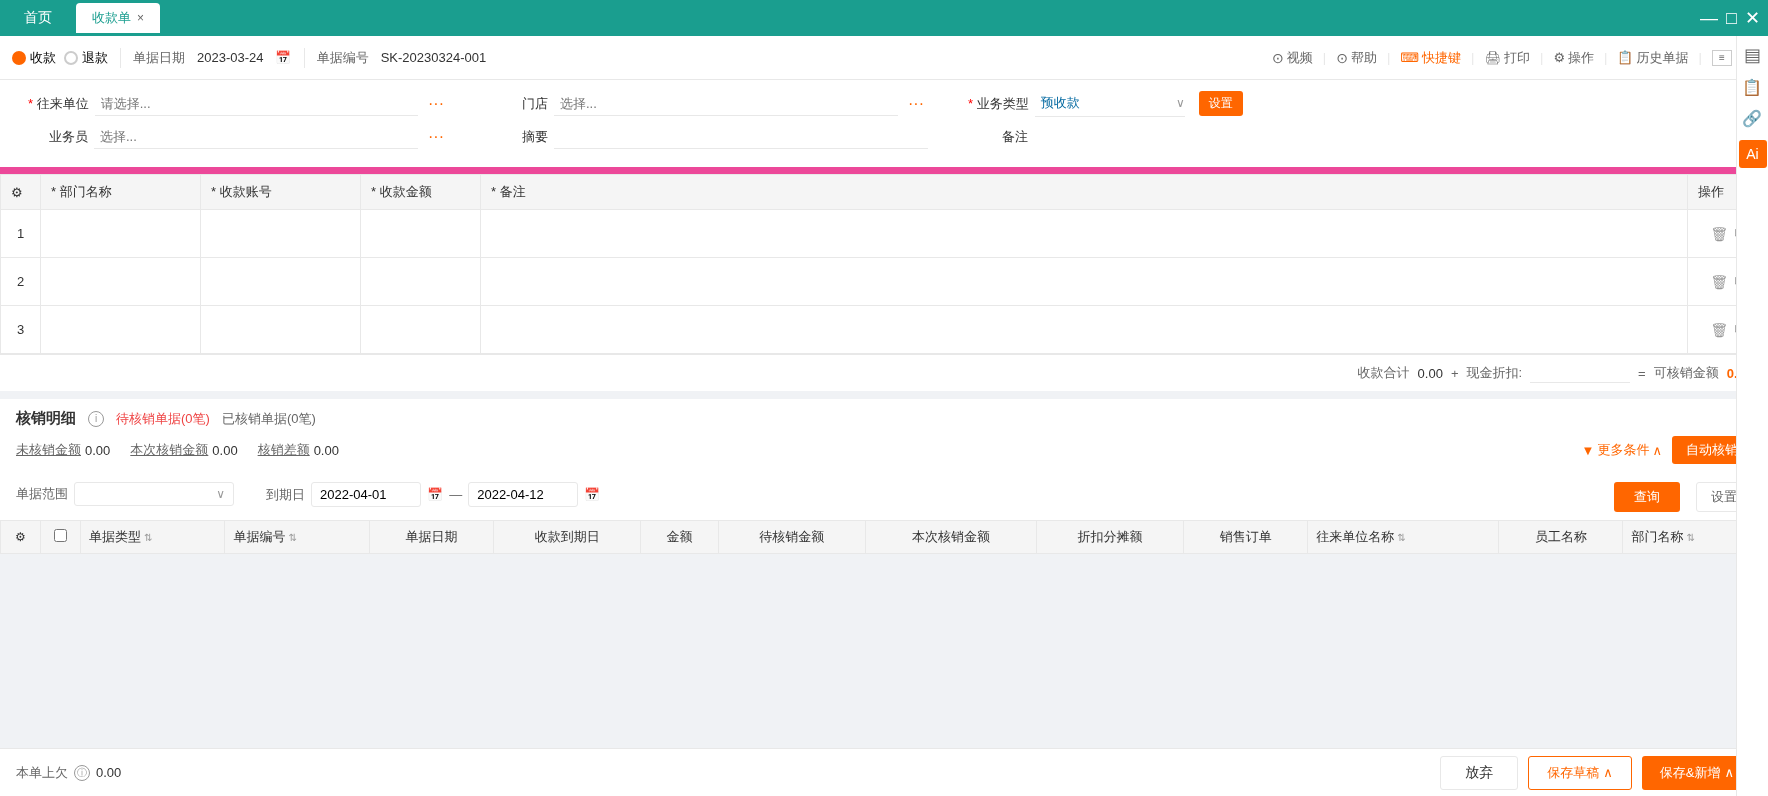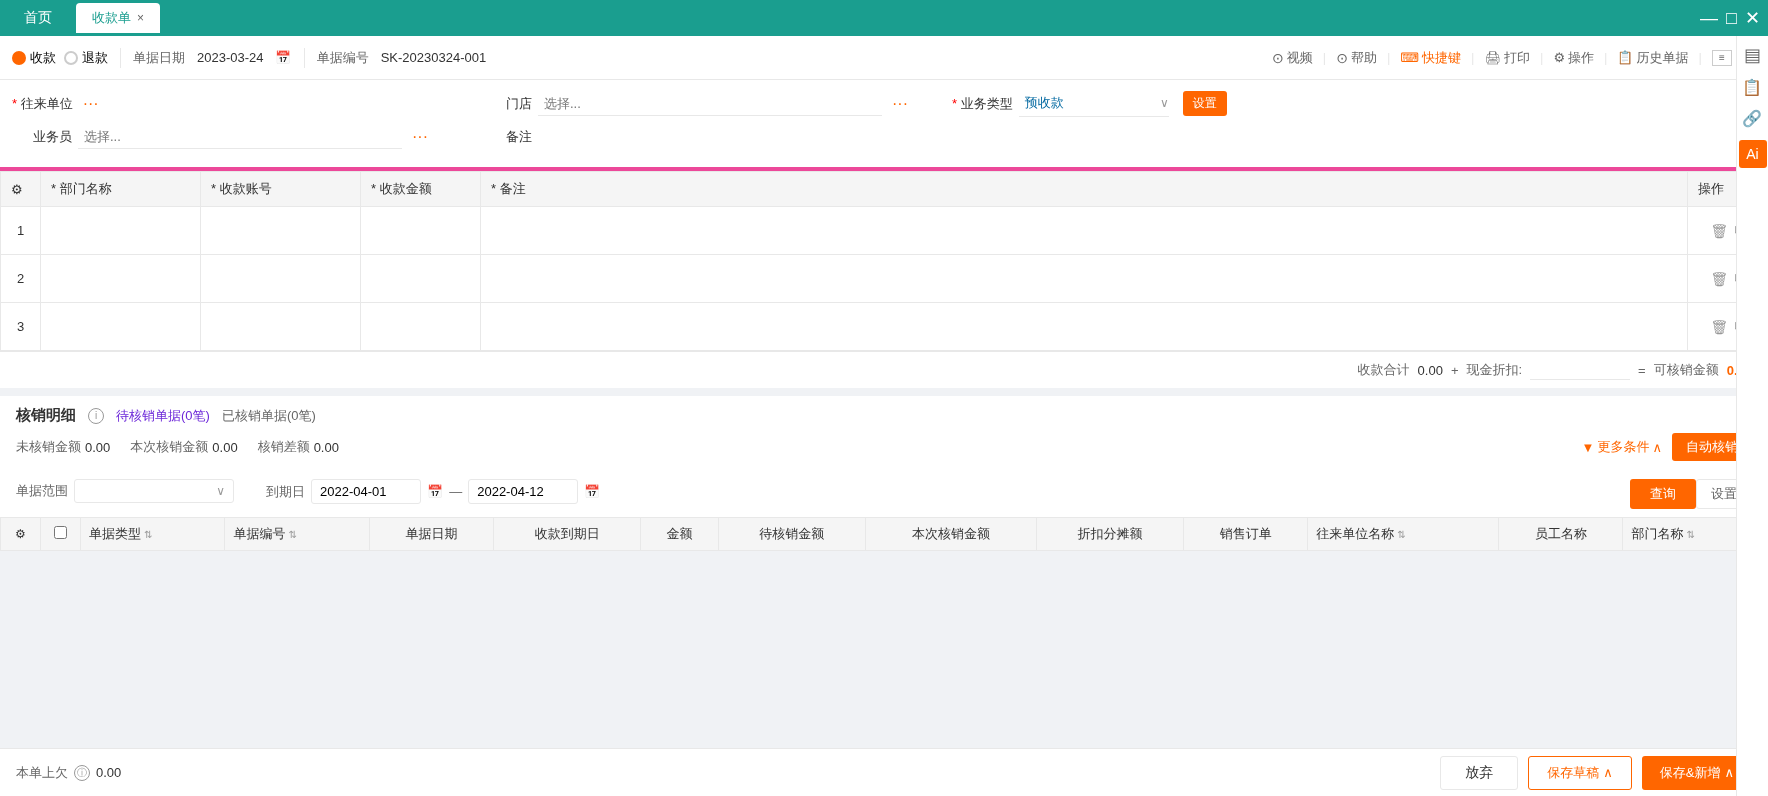--- a/index.html
+++ b/index.html
@@ -56,22 +56,22 @@
     .toolbar-action { display: flex; align-items: center; gap: 3px; color: #666; cursor: pointer; font-size: 13px; }
     .toolbar-action.active { color: #f60; }
     .icon-btn-orange { background: #f60; color: #fff; border: none; border-radius: 3px; padding: 2px 6px; cursor: pointer; font-size: 12px; }
     .layout-icons { display: flex; gap: 4px; }
     .layout-icon { width: 20px; height: 16px; border: 1px solid #ccc; cursor: pointer; display: flex; align-items: center; justify-content: center; font-size: 10px; color: #666; }
     .layout-icon.active { background: #f60; color: #fff; border-color: #f60; }
 
     
     .form-area {
       background: #fff;
-      padding: 10px 12px;
-      border-bottom: 4px solid #ec4899;
+      padding: 10px 28px;
+      border-bottom: 7px solid #ec4899;
     }
     .form-row { display: flex; align-items: center; gap: 0; margin-bottom: 8px; }
     .form-field { display: flex; align-items: center; gap: 6px; flex: 1; }
     .form-field-label { color: #333; white-space: nowrap; min-width: 60px; text-align: right; }
     .required-star { color: #f00; }
     .form-input {
       flex: 1;
       border: none;
       border-bottom: 1px solid #e8e8e8;
       padding: 4px 6px;
@@ -130,27 +130,27 @@
     .summary-orange { color: #f60; font-weight: 600; }
     .summary-input { border: none; border-bottom: 1px solid #e8e8e8; width: 100px; padding: 2px 4px; outline: none; }
 
     
     .recon-section {
       background: #fff;
       padding: 10px 16px 0;
     }
     .recon-header { display: flex; align-items: center; gap: 12px; margin-bottom: 8px; }
     .recon-title { font-size: 15px; font-weight: 600; color: #333; }
-    .recon-tab { color: #6d28d9; cursor: pointer; font-size: 13px; }
+    .recon-tab { color: #ef4444; cursor: pointer; font-size: 13px; }
     .recon-tab-inactive { color: #666; cursor: pointer; font-size: 13px; }
     .info-icon { display: inline-flex; align-items: center; justify-content: center; width: 16px; height: 16px; border-radius: 50%; border: 1px solid #999; color: #999; font-size: 10px; cursor: pointer; }
 
     .recon-stats { display: flex; gap: 20px; align-items: center; margin-bottom: 10px; }
     .recon-stat { display: flex; gap: 4px; align-items: center; }
-    .recon-stat-label { color: #666; }
+    .recon-stat-label { color: #666; text-decoration: underline; }
     .recon-stat-value { color: #333; }
     .filter-btn { color: #f60; cursor: pointer; display: flex; align-items: center; gap: 3px; margin-left: auto; }
     .auto-btn { background: #f60; color: #fff; border: none; border-radius: 3px; padding: 5px 14px; cursor: pointer; }
 
     .recon-search-row { display: flex; align-items: flex-start; gap: 12px; padding: 8px 0; }
     .search-field { display: flex; align-items: center; gap: 6px; }
     .search-label { color: #666; white-space: nowrap; }
     .date-input { border: 1px solid #e8e8e8; border-radius: 3px; padding: 4px 8px; outline: none; width: 110px; }
     .date-sep { color: #666; }
     .query-btn { background: #f60; color: #fff; border: none; border-radius: 3px; padding: 5px 20px; cursor: pointer; }
@@ -286,20 +286,21 @@
 </div>
 
 <div class="form-area">
   <div class="form-row">
 
     <div class="form-field" style="max-width:420px;">
       <span class="form-field-label">
         <span class="required-star">*</span>
         <span>往来单位</span>
       </span>
+      <input class="form-input" type="text" placeholder="请选择..." style="">
       <span class="more-btn">···</span>
     </div>
 
     <div class="form-field" style="max-width:440px; margin-left:40px;">
       <span class="form-field-label">门店</span>
       <input class="form-input" type="text" placeholder="选择..." style="">
       <span class="more-btn">···</span>
     </div>
 
     <div class="form-field" style="margin-left:40px; max-width:320px;">
@@ -315,20 +316,24 @@
     </div>
   </div>
   <div class="form-row">
 
     <div class="form-field" style="max-width:420px;">
       <span class="form-field-label">业务员</span>
       <input class="form-input" type="text" placeholder="选择..." style="">
       <span class="more-btn">···</span>
     </div>
 
+    <div class="form-field" style="margin-left:40px; max-width:440px;">
+      <span class="form-field-label">摘要</span>
+      <input class="form-input" type="text" style="">
+    </div>
 
     <div class="form-field" style="margin-left:40px; max-width:500px;align-items:center;">
       <span class="form-field-label">备注</span>
     </div>
   </div>
 </div>
 
 <div class="table-section">
   <table class="data-table">
     <thead>
@@ -448,21 +453,21 @@
       </div>
     </div>
     <div class="search-field" style="margin-left:20px;">
       <span class="search-label">到期日</span>
       <input class="date-input" type="text" value="2022-04-01" style="">
       <span style="color:#f60;cursor:pointer;">📅</span>
       <span class="date-sep">—</span>
       <input class="date-input" type="text" value="2022-04-12" style="">
       <span style="color:#f60;cursor:pointer;">📅</span>
     </div>
-    <div style="margin-left:auto;display:flex;gap:0;">
+    <div style="margin-left:auto;display:flex;gap:16px;">
       <button class="query-btn">查询</button>
       <button class="setting-btn">设置</button>
     </div>
   </div>
 </div>
 
 <div class="bottom-table-section">
   <table class="bottom-table">
     <thead>
       <tr>

